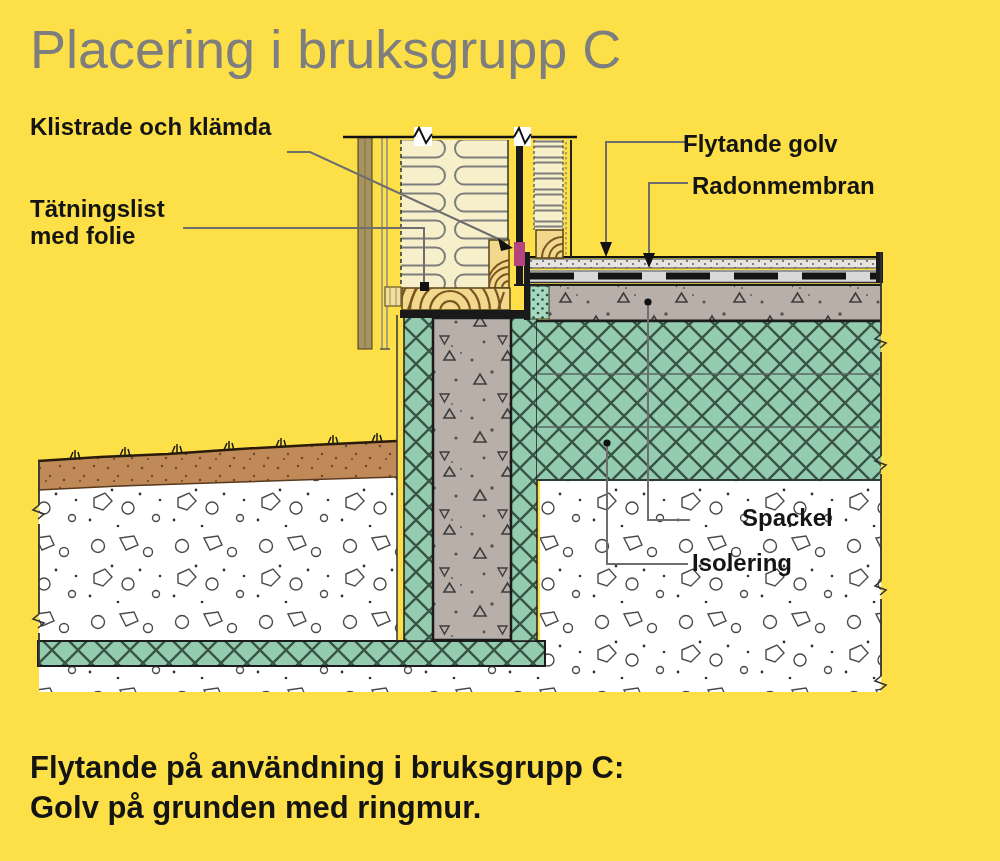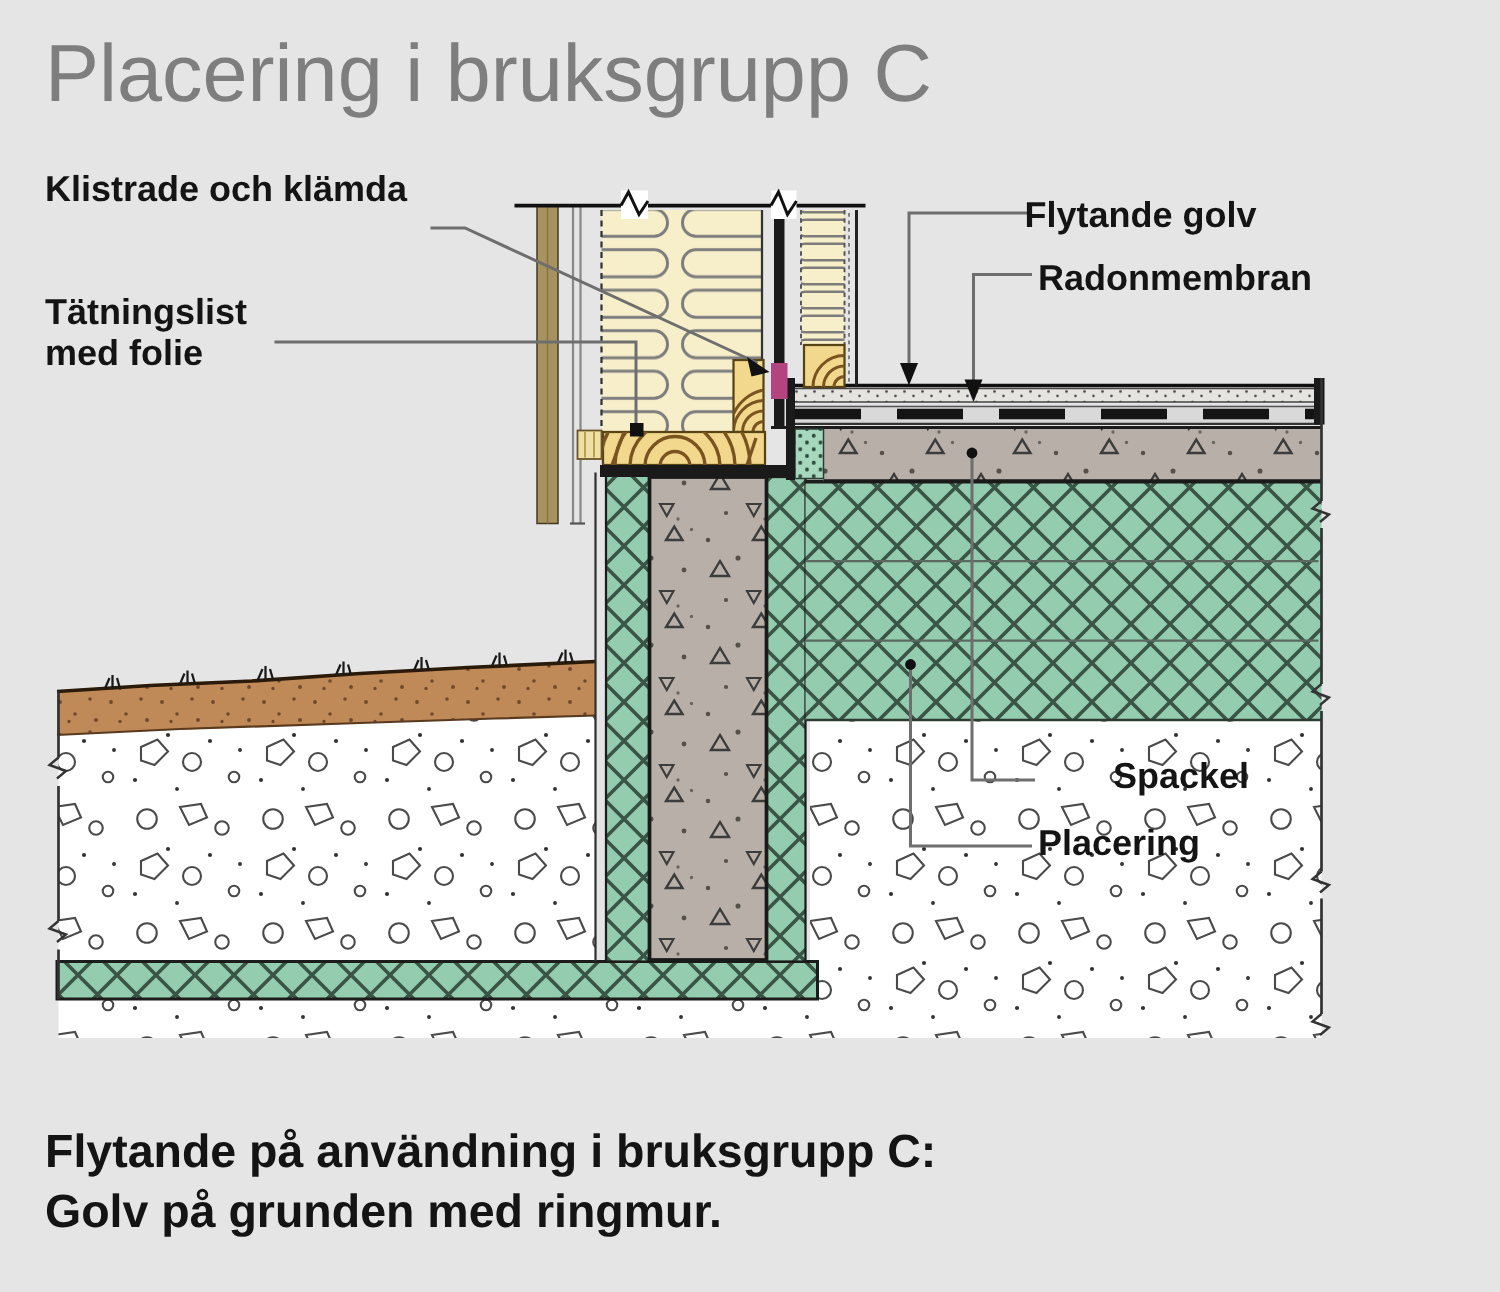--- a/index.html
+++ b/index.html
@@ -1,16 +1,16 @@
 <!DOCTYPE html>
 <html><head>
 <meta charset="utf-8">
 <style>
   html,body{margin:0;padding:0;background:#fff;}
-  .page{position:relative;width:1000px;height:861px;background:#e5e5e5;overflow:hidden;
+  .page{position:relative;width:1000px;height:861px;background:#fde047;overflow:hidden;
         font-family:"Liberation Sans",sans-serif;}
   .title{position:absolute;left:30px;top:18px;font-size:54px;color:#7e7e7e;
          letter-spacing:0px;font-weight:400;}
   .diagram{position:absolute;left:0;top:0;width:848px;height:750px;}
   svg{position:absolute;left:0;top:0;}
   .lbl{position:absolute;font-weight:bold;font-size:24px;color:#141414;line-height:1.13;}
   .lbl .ln{display:block;}
   .cap-b{position:absolute;left:30px;top:750px;font-size:31px;font-weight:bold;color:#141414;}
   .cap-r{position:absolute;left:30px;top:790px;font-size:31px;font-weight:700;color:#141414;}
 </style>
@@ -236,18 +236,18 @@
     <div class="lbl" style="left:30px;top:113px;">
       <span class="ln">Klistrade och klämda</span>
     </div>
     <div class="lbl" style="left:30px;top:195px;">
       <span class="ln">Tätningslist</span>
       <span class="ln">med folie</span>
     </div>
     <div class="lbl" style="left:683px;top:130px;">Flytande golv</div>
     <div class="lbl" style="left:692px;top:172px;">Radonmembran</div>
     <div class="lbl" style="left:694px;top:504px;margin-left:48px;">Spackel</div>
-    <div class="lbl" style="left:692px;top:549px;">Placering</div>
+    <div class="lbl" style="left:692px;top:549px;">Isolering</div>
   </div>
 
   <div class="cap-b">Flytande på användning i bruksgrupp C:</div>
   <div class="cap-r">Golv på grunden med ringmur.</div>
 </div>
 
 </body></html>

